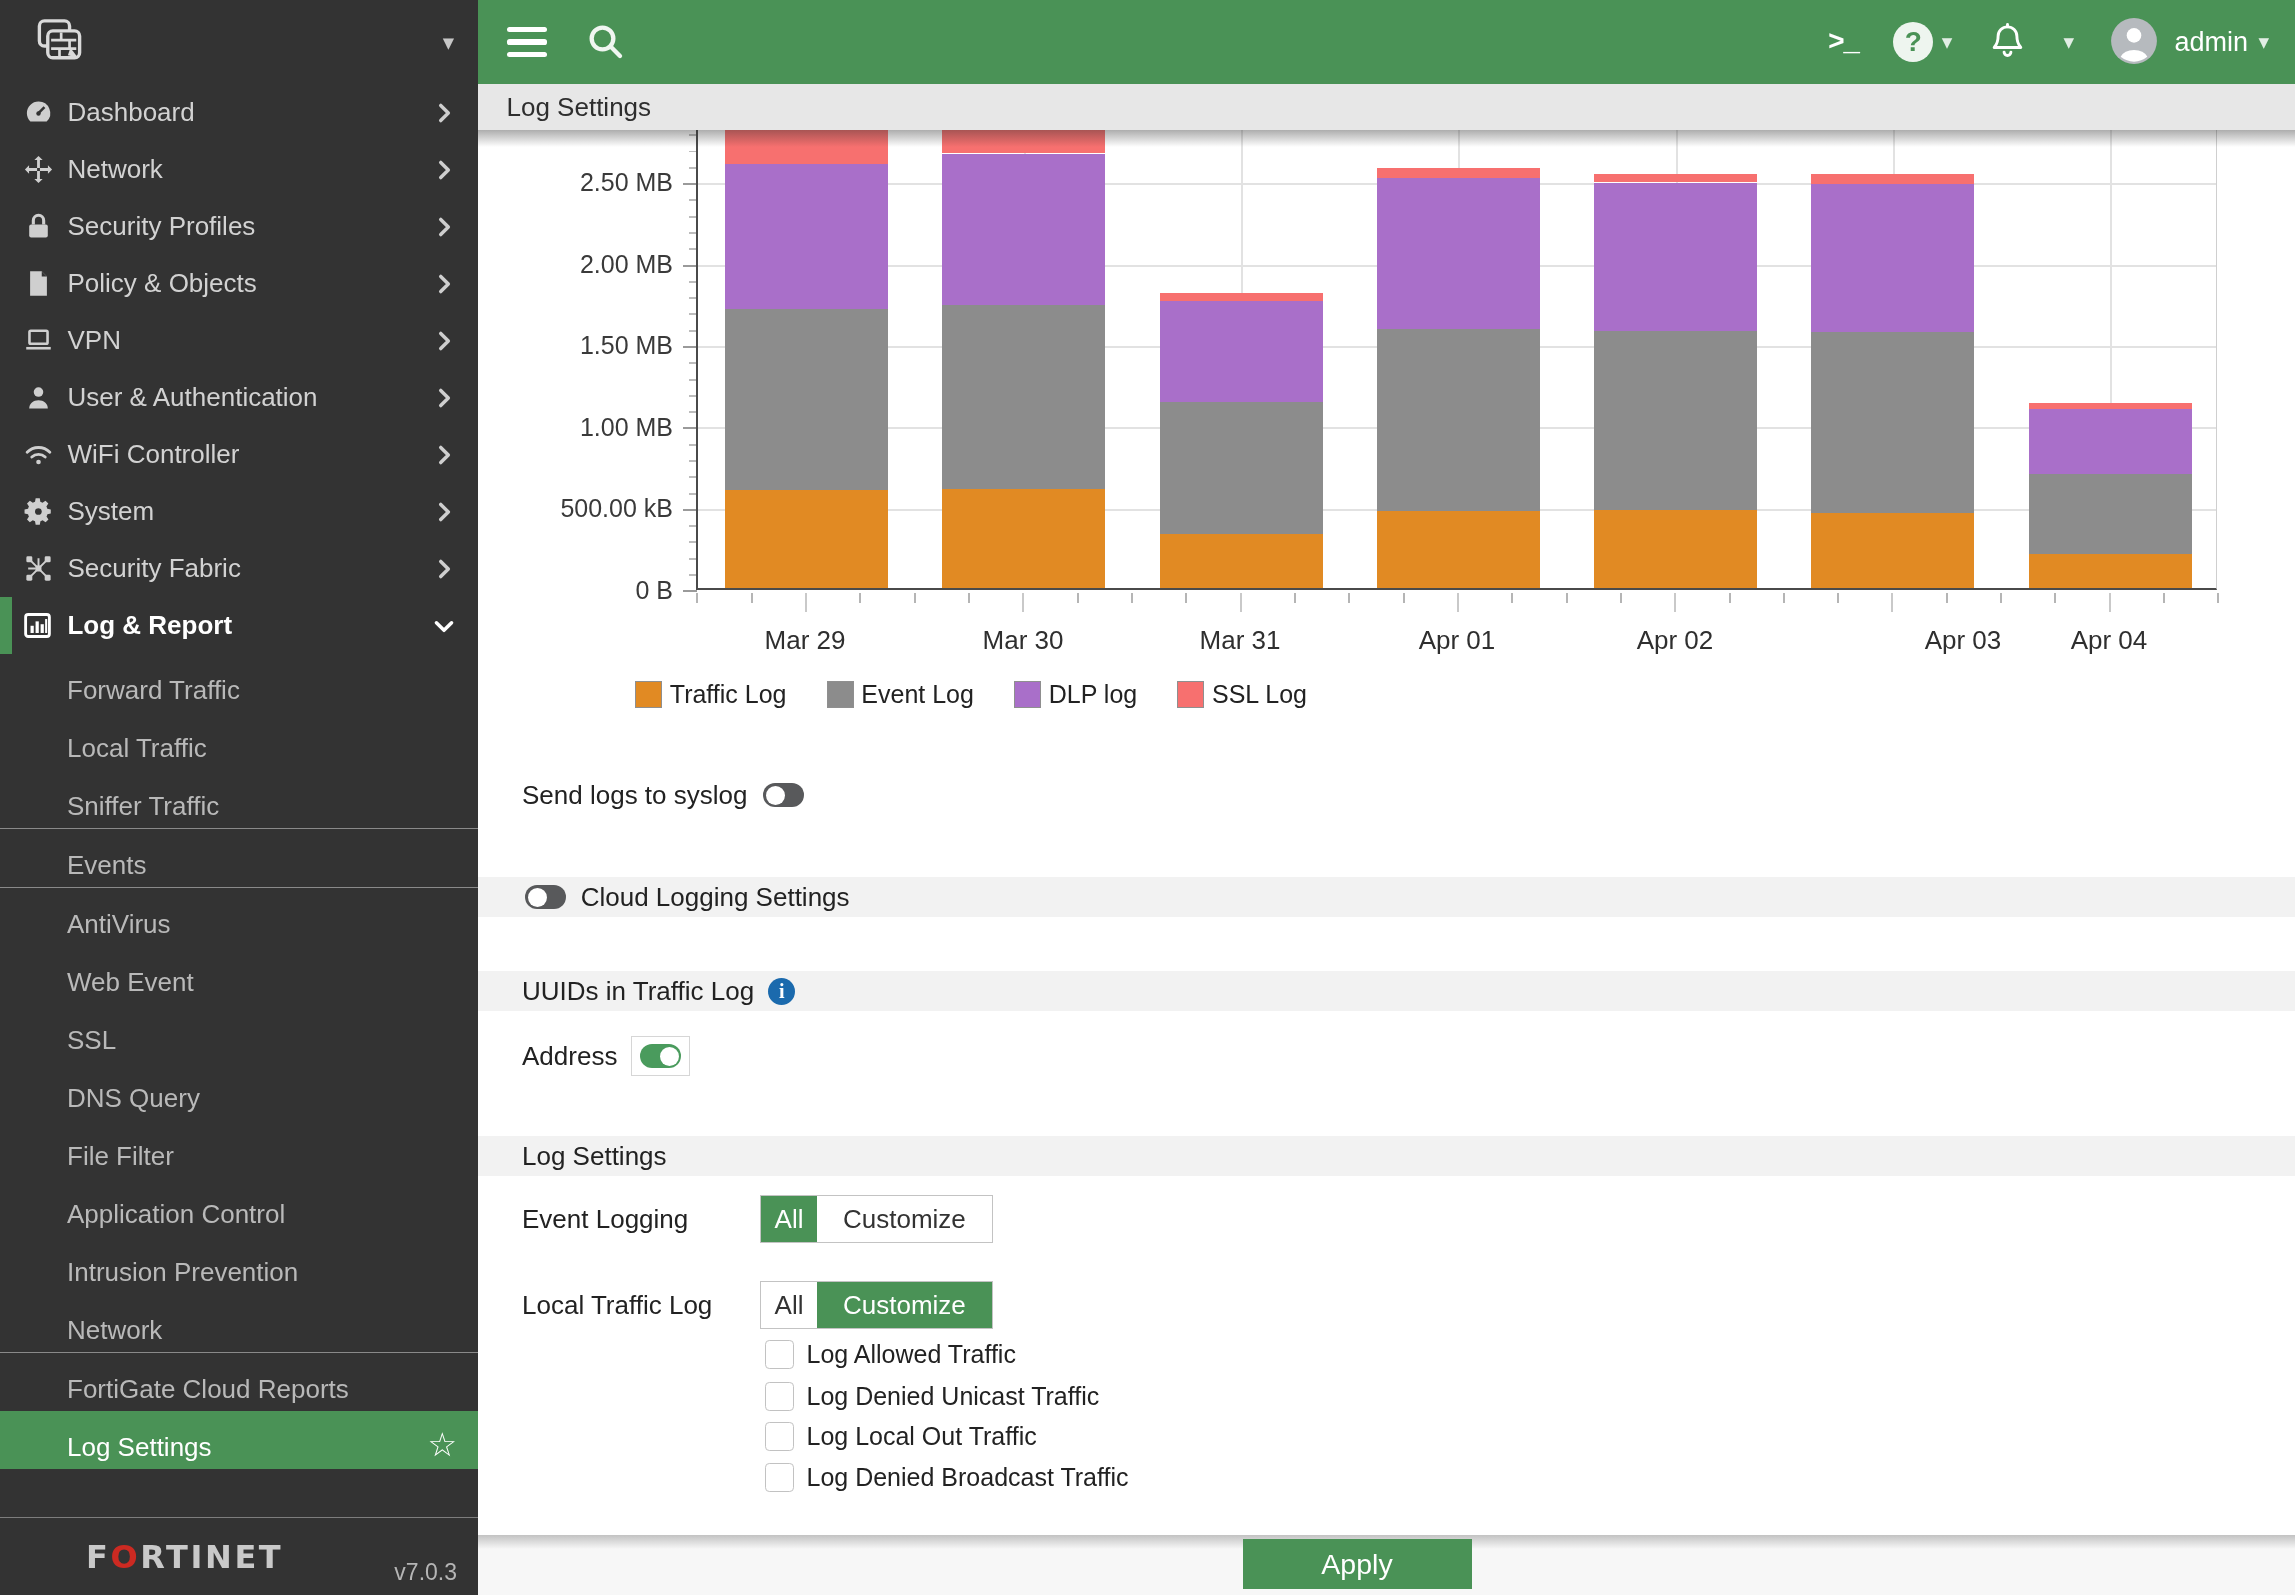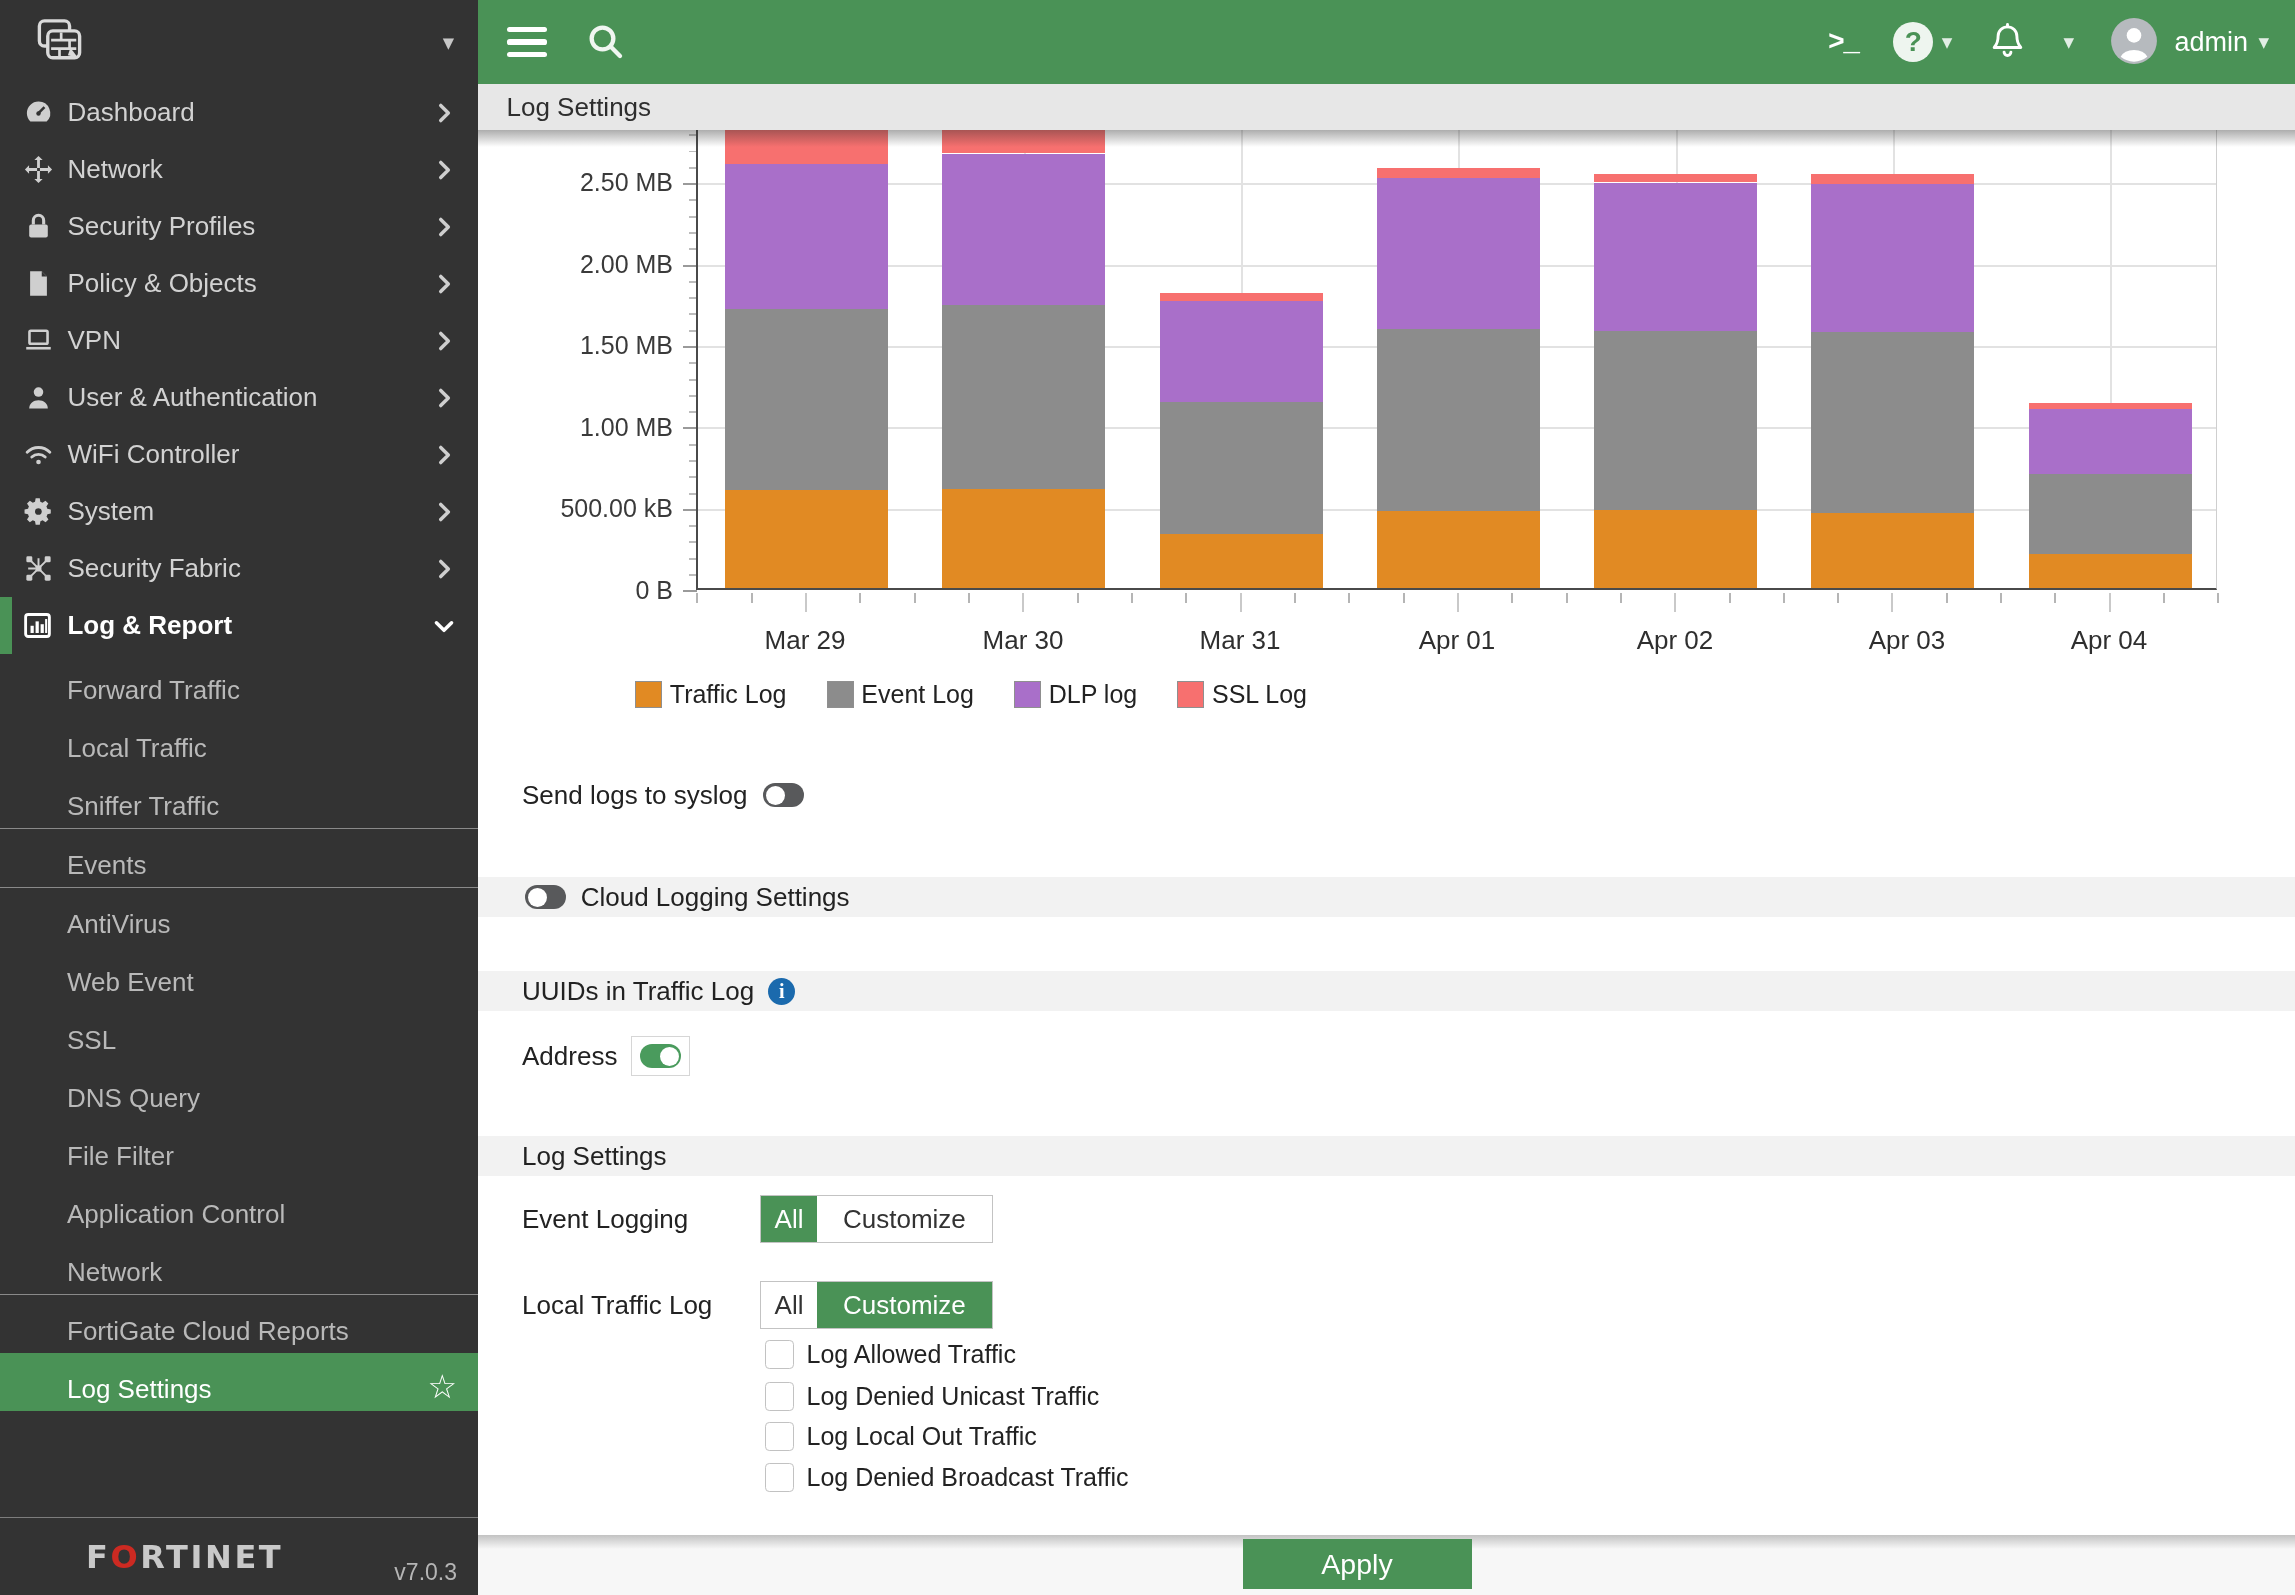--- a/index.html
+++ b/index.html
@@ -293,20 +293,23 @@
           <span class="sub-label">SSL</span>
         </div>
         <div class="nav-sub">
           <span class="sub-label">DNS Query</span>
         </div>
         <div class="nav-sub">
           <span class="sub-label">File Filter</span>
         </div>
         <div class="nav-sub">
           <span class="sub-label">Application Control</span>
+        </div>
+        <div class="nav-sub">
+          <span class="sub-label">Intrusion Prevention</span>
         </div>
         <div class="nav-sub">
           <span class="sub-label">Network</span>
         </div>
         <div class="nav-divider"></div>
         <div class="nav-sub">
           <span class="sub-label">FortiGate Cloud Reports</span>
         </div>
         <div class="nav-sub sub-active">
           <span class="sub-label">Log Settings</span>
@@ -486,21 +489,21 @@
           <div class="xtick" style="left:1522px; top:463px; height:9.5px; background:#b5b5b5"></div>
           <div class="xtick" style="left:1576px; top:463px; height:9.5px; background:#b5b5b5"></div>
           <div class="xtick" style="left:1631px; top:463px; height:19px; background:#c9c9c9"></div>
           <div class="xtick" style="left:1685px; top:463px; height:9.5px; background:#b5b5b5"></div>
           <div class="xtick" style="left:1739px; top:463px; height:9.5px; background:#b5b5b5"></div>
           <div class="xlab" style="left:218px; top:495px">Mar 29</div>
           <div class="xlab" style="left:436px; top:495px">Mar 30</div>
           <div class="xlab" style="left:653px; top:495px">Mar 31</div>
           <div class="xlab" style="left:870px; top:495px">Apr 01</div>
           <div class="xlab" style="left:1088px; top:495px">Apr 02</div>
-          <div class="xlab" style="left:1320px; top:495px">Apr 03</div>
+          <div class="xlab" style="left:1376px; top:495px">Apr 03</div>
           <div class="xlab" style="left:1522px; top:495px">Apr 04</div>
           <div class="legend" style="left:157px; top:550px">
             <span class="legend-item">
               <span class="legend-swatch" style="background:#e18a23"></span>
               <span class="legend-label">Traffic Log</span>
             </span>
             <span class="legend-item">
               <span class="legend-swatch" style="background:#8c8c8c"></span>
               <span class="legend-label">Event Log</span>
             </span>

